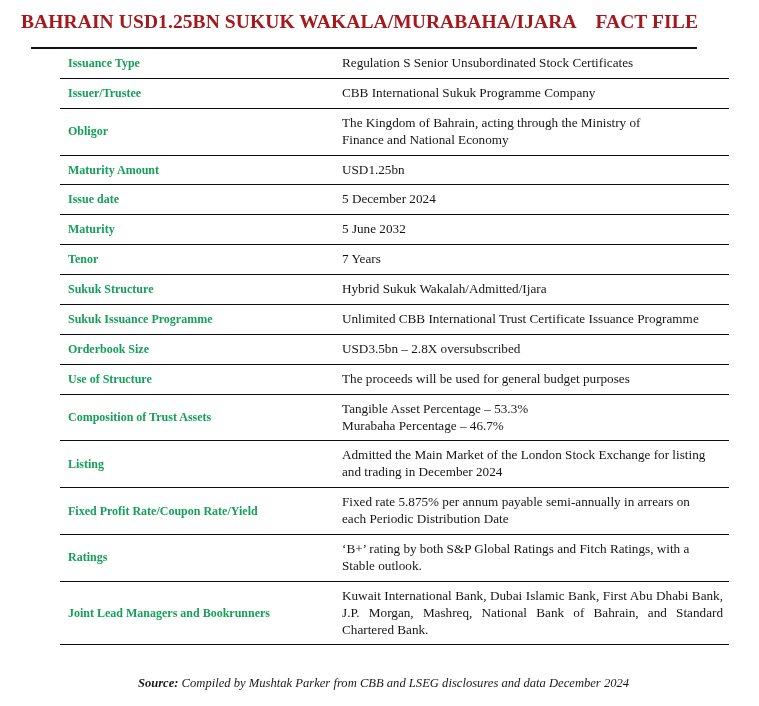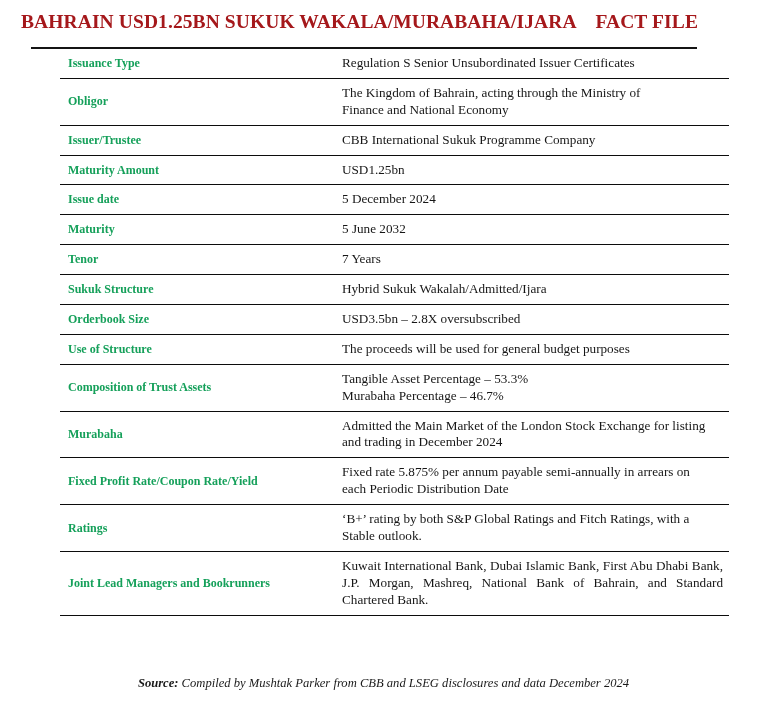--- a/index.html
+++ b/index.html
@@ -129,42 +129,42 @@
 
   <div class="top-rule"></div>
 
   <table class="fact-table">
     <tbody>
       <tr>
         <td class="label-cell">
           <div class="label-text">Issuance Type</div>
         </td>
         <td class="value-cell">
-          <div class="value-text">Regulation S Senior Unsubordinated Issuer Certificates</div>
+          <div class="value-text">Regulation S Senior Unsubordinated Stock Certificates</div>
+        </td>
+      </tr>
+      <tr>
+        <td class="label-cell">
+          <div class="label-text">Issuer/Trustee</div>
+        </td>
+        <td class="value-cell">
+          <div class="value-text">CBB International Sukuk Programme Company</div>
         </td>
       </tr>
       <tr>
         <td class="label-cell">
           <div class="label-text">Obligor</div>
         </td>
         <td class="value-cell">
           <div class="value-text">The Kingdom of Bahrain, acting through the Ministry of
 Finance and National Economy</div>
         </td>
       </tr>
       <tr>
         <td class="label-cell">
-          <div class="label-text">Issuer/Trustee</div>
-        </td>
-        <td class="value-cell">
-          <div class="value-text">CBB International Sukuk Programme Company</div>
-        </td>
-      </tr>
-      <tr>
-        <td class="label-cell">
           <div class="label-text">Maturity Amount</div>
         </td>
         <td class="value-cell">
           <div class="value-text">USD1.25bn</div>
         </td>
       </tr>
       <tr>
         <td class="label-cell">
           <div class="label-text">Issue date</div>
         </td>
@@ -187,20 +187,28 @@
         <td class="value-cell">
           <div class="value-text">7 Years</div>
         </td>
       </tr>
       <tr>
         <td class="label-cell">
           <div class="label-text">Sukuk Structure</div>
         </td>
         <td class="value-cell">
           <div class="value-text">Hybrid Sukuk Wakalah/Admitted/Ijara</div>
+        </td>
+      </tr>
+      <tr>
+        <td class="label-cell">
+          <div class="label-text">Sukuk Issuance Programme</div>
+        </td>
+        <td class="value-cell">
+          <div class="value-text">Unlimited CBB International Trust Certificate Issuance Programme</div>
         </td>
       </tr>
       <tr>
         <td class="label-cell">
           <div class="label-text">Orderbook Size</div>
         </td>
         <td class="value-cell">
           <div class="value-text">USD3.5bn – 2.8X oversubscribed</div>
         </td>
       </tr>
@@ -216,21 +224,21 @@
         <td class="label-cell">
           <div class="label-text">Composition of Trust Assets</div>
         </td>
         <td class="value-cell">
           <div class="value-text">Tangible Asset Percentage – 53.3%
 Murabaha Percentage – 46.7%</div>
         </td>
       </tr>
       <tr>
         <td class="label-cell">
-          <div class="label-text">Murabaha</div>
+          <div class="label-text">Listing</div>
         </td>
         <td class="value-cell">
           <div class="value-text">Admitted the Main Market of the London Stock Exchange for listing
 and trading in December 2024</div>
         </td>
       </tr>
       <tr>
         <td class="label-cell">
           <div class="label-text">Fixed Profit Rate/Coupon Rate/Yield</div>
         </td>

